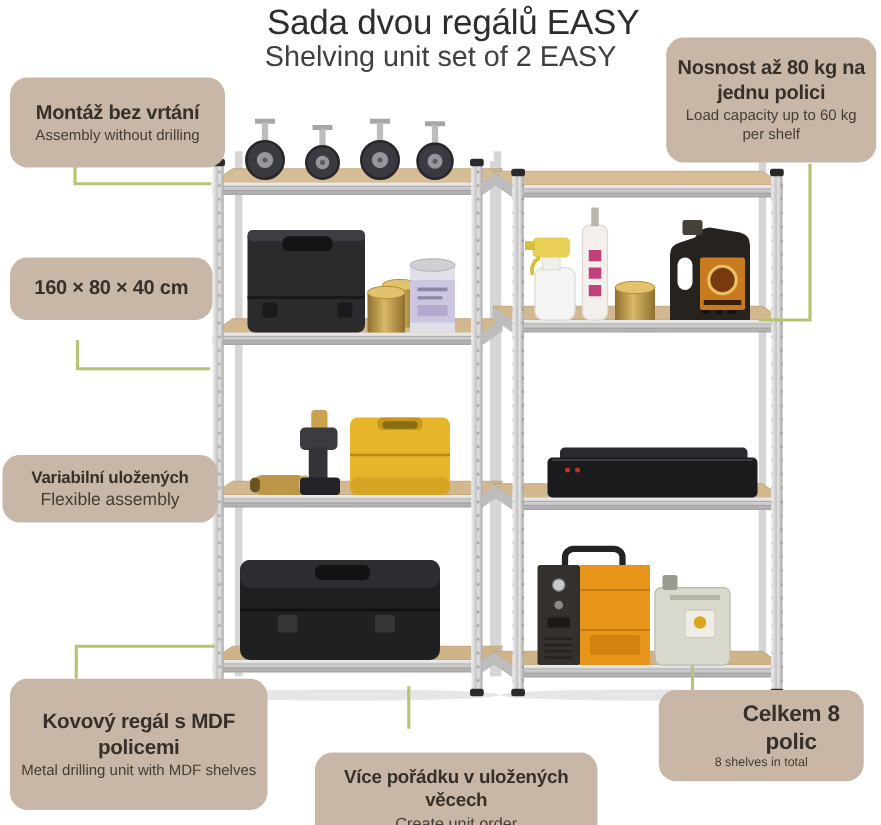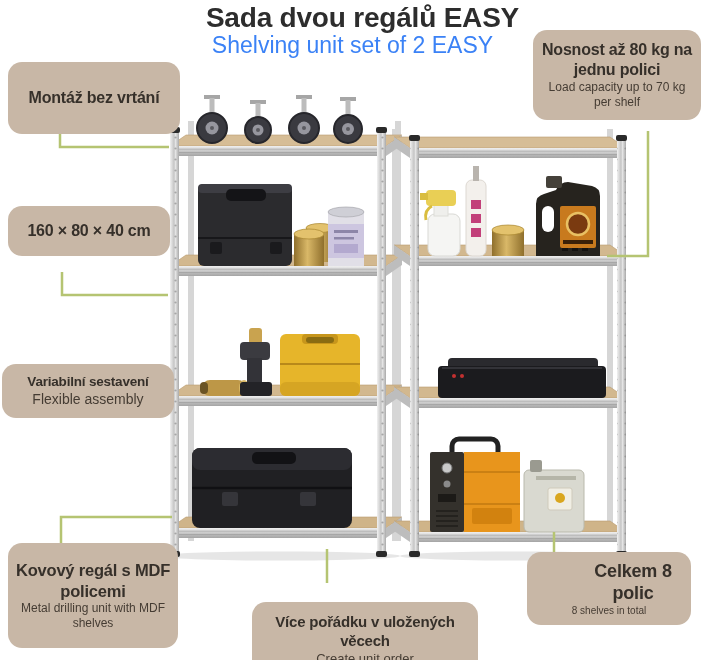--- a/index.html
+++ b/index.html
@@ -6,39 +6,39 @@
     --callout-bg:#c8b7a6; --callout-text:#36302a; --line-color:#b5c472;
     --title-color:#2d2d2d; --background:#ffffff;
   }
   html,body{margin:0;padding:0;background:#fff;}
   .canvas{
     position:relative;width:705px;height:660px;background:var(--background);
     font-family:"Liberation Sans","DejaVu Sans",sans-serif;overflow:hidden;
   }
   .scene-svg{position:absolute;left:0;top:0;}
   .titles{position:absolute;top:2px;left:0;width:100%;text-align:center;}
-  .title-main{font-size:28px;font-weight:bold;color:var(--title-color);line-height:1.12;letter-spacing:-0.2px;padding-left:20px;}
-  .title-sub{font-size:23px;color:#3b82f6;line-height:1.12;}
+  .title-main{font-size:28px;font-weight:normal;color:var(--title-color);line-height:1.12;letter-spacing:-0.2px;padding-left:20px;}
+  .title-sub{font-size:23px;color:#404040;line-height:1.12;}
   .callout{
     position:absolute;background:var(--callout-bg);border-radius:14px;
     display:flex;flex-direction:column;justify-content:center;align-items:center;
     text-align:center;color:var(--callout-text);padding:4px 6px;box-sizing:border-box;
     overflow:hidden;
   }
   .cs{font-weight:bold;line-height:1.25;letter-spacing:-0.2px;}
   .en{color:#453c33;line-height:1.25;}
   #co-assembly{left:8px;top:62px;width:172px;height:72px;}
   #co-assembly .cs{font-size:16px;} #co-assembly .en{font-size:12px;}
-  #co-load{left:533px;top:30px;width:168px;height:90px;}
+  #co-load{left:533px;top:30px;width:168px;height:100px;}
   #co-load .cs{font-size:16px;} #co-load .en{font-size:12px;}
   #co-dimensions{left:8px;top:206px;width:162px;height:50px;}
   #co-dimensions .cs{font-size:16px;}
   #co-variable{left:2px;top:364px;width:172px;height:54px;}
   #co-variable .cs{font-size:13.5px;} #co-variable .en{font-size:14px;}
-  #co-material{left:8px;top:543px;width:170px;height:105px;}
+  #co-material{left:8px;top:543px;width:206px;height:105px;}
   #co-material .cs{font-size:16.5px;} #co-material .en{font-size:12px;}
   #co-order{left:252px;top:582px;width:226px;height:76px;margin-top:20px;}
   #co-order .cs{font-size:15px;} #co-order .en{font-size:13px;}
   #co-total{left:527px;top:552px;width:164px;height:73px;}
   #co-total .cs{font-size:18px;margin-left:48px;} #co-total .en{font-size:10px;}
   .connector{stroke:var(--line-color);stroke-width:2.5;fill:none;}
 </style>
 </head>
 <body>
 
@@ -323,33 +323,34 @@
     </g>
   </svg>
 
   <div class="titles">
     <div class="title-main">Sada dvou regálů EASY</div>
     <div class="title-sub">Shelving unit set of 2 EASY</div>
   </div>
 
   <div class="callout" id="co-assembly">
     <div class="cs">Montáž bez vrtání</div>
+    <div class="en">Assembly without drilling</div>
   </div>
 
   <div class="callout" id="co-load">
     <div class="cs">Nosnost až 80 kg na jednu polici</div>
-    <div class="en">Load capacity up to 70 kg per shelf</div>
+    <div class="en">Load capacity up to 60 kg per shelf</div>
   </div>
 
   <div class="callout" id="co-dimensions">
     <div class="cs">160 × 80 × 40 cm</div>
   </div>
 
   <div class="callout" id="co-variable">
-    <div class="cs">Variabilní sestavení</div>
+    <div class="cs">Variabilní uložených</div>
     <div class="en">Flexible assembly</div>
   </div>
 
   <div class="callout" id="co-material">
     <div class="cs">Kovový regál s MDF policemi</div>
     <div class="en">Metal drilling unit with MDF shelves</div>
   </div>
 
   <div class="callout" id="co-order">
     <div class="cs">Více pořádku v uložených věcech</div>

